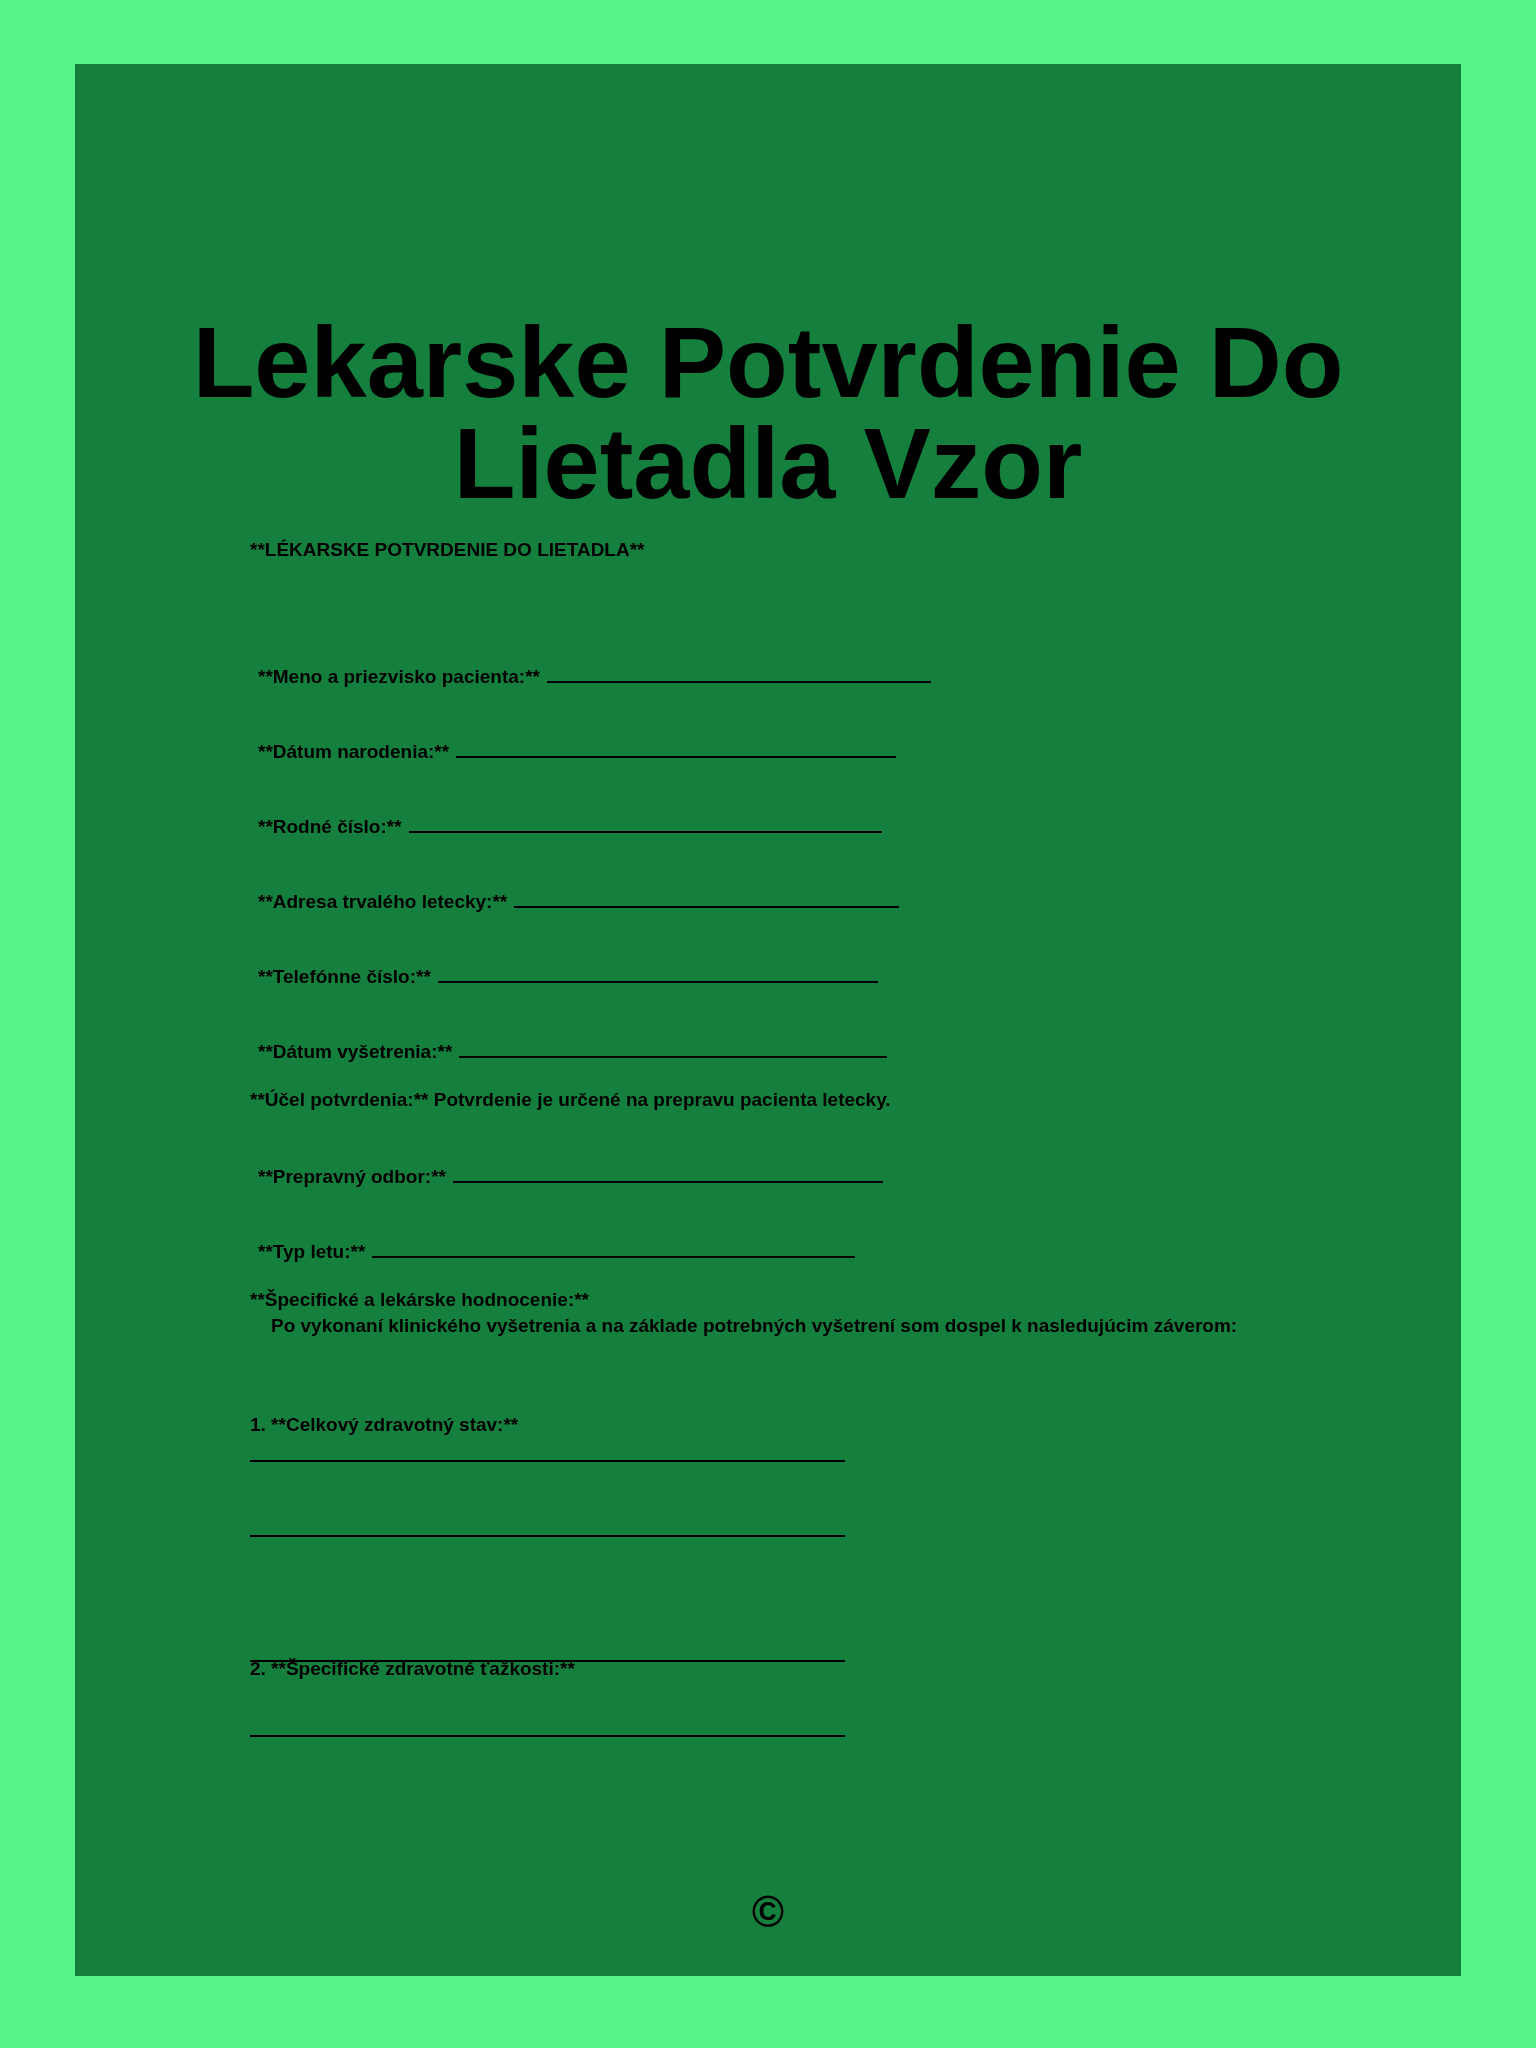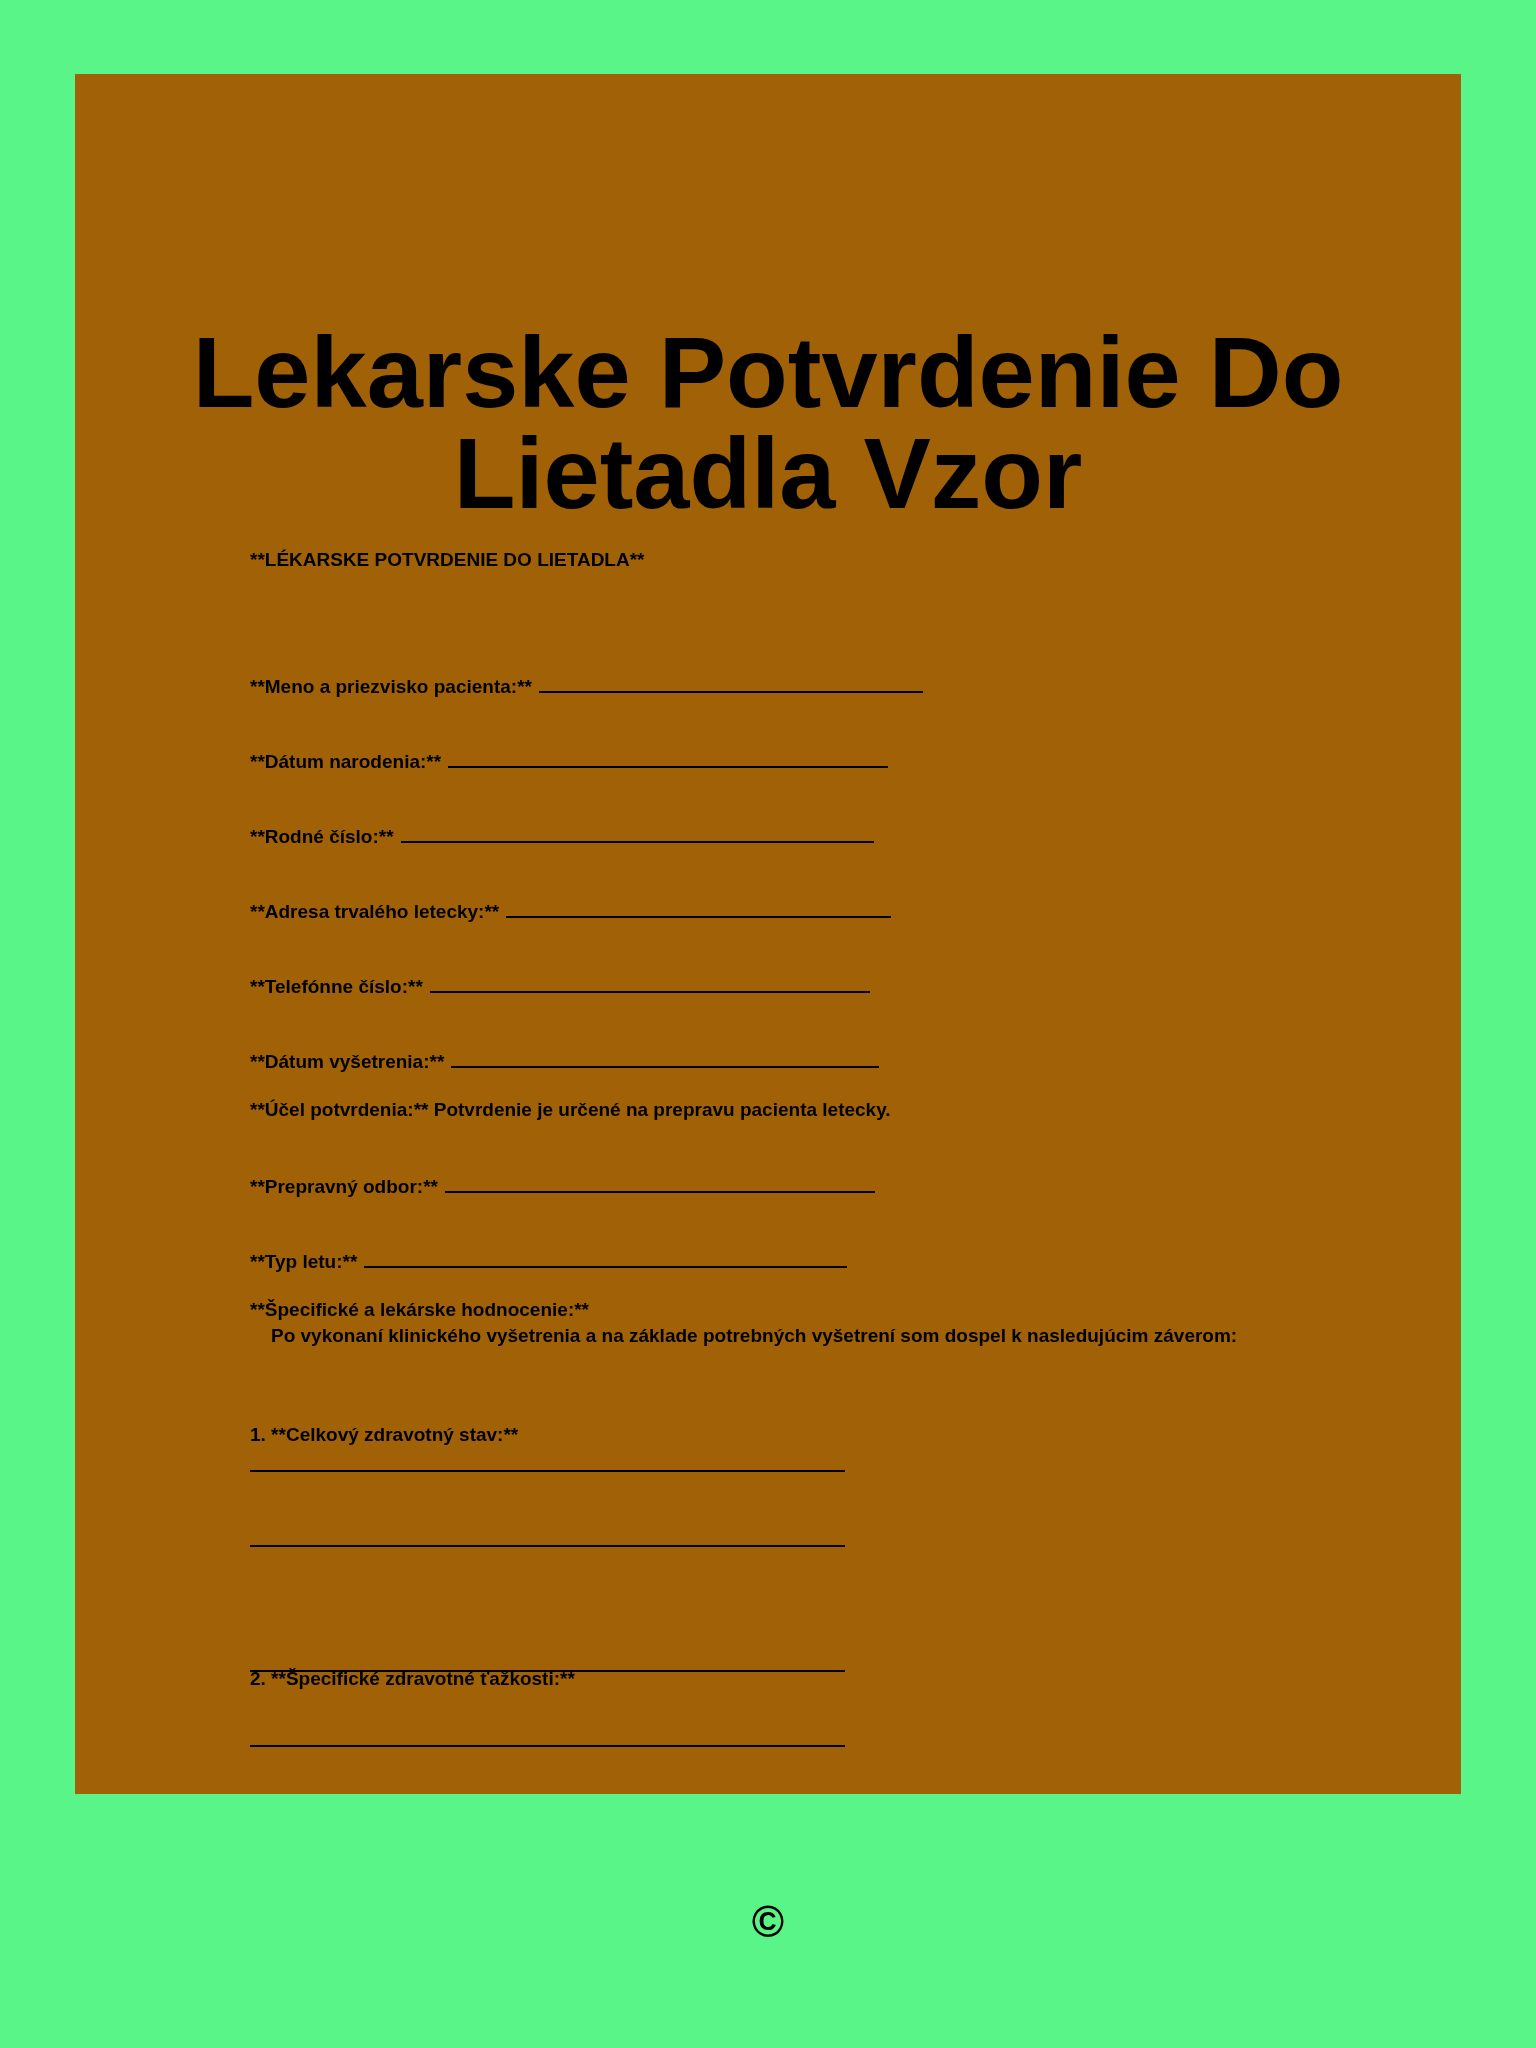--- a/index.html
+++ b/index.html
@@ -10,24 +10,24 @@
       width: 1536px;
       height: 2048px;
       background: #5af589;
       position: relative;
       overflow: hidden;
       font-family: "Liberation Sans", sans-serif;
     }
     .page {
       position: absolute;
       left: 75px;
-      top: 74px;
+      top: 64px;
       width: 1386px;
-      height: 1720px;
-      background: #a16207;
+      height: 1912px;
+      background: #15803d;
     }
     .title {
       position: absolute;
       left: 0;
       right: 0;
       top: 248px;
       text-align: center;
       font-weight: bold;
       font-size: 101px;
       line-height: 101px;
@@ -46,20 +46,21 @@
       line-height: 22px;
     }
     .line {
       position: absolute;
       left: 0;
       white-space: nowrap;
     }
     .label {
       display: inline-block;
       vertical-align: baseline;
+      margin-left: 8px;
     }
     .blank {
       display: inline-block;
       border-bottom: 2px solid #000;
       height: 17px;
       margin-left: 7px;
       vertical-align: baseline;
     }
     .rule {
       position: absolute;

